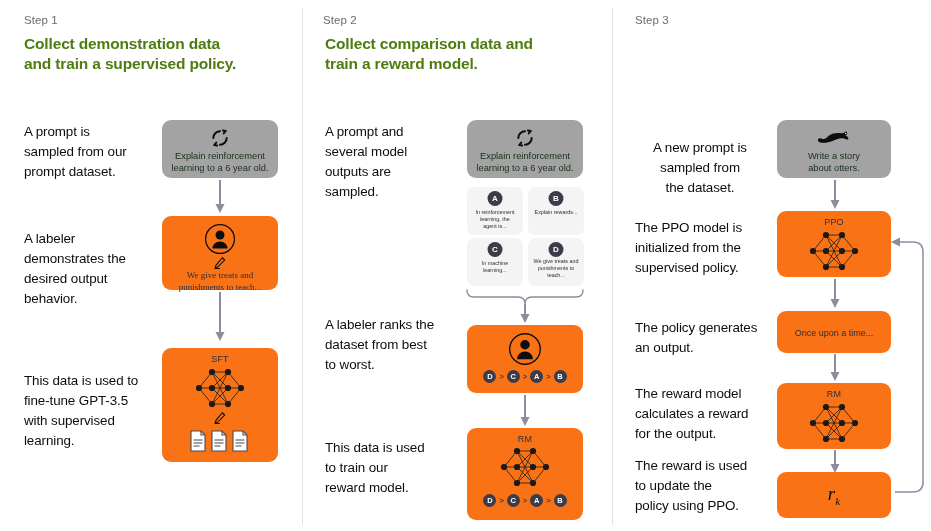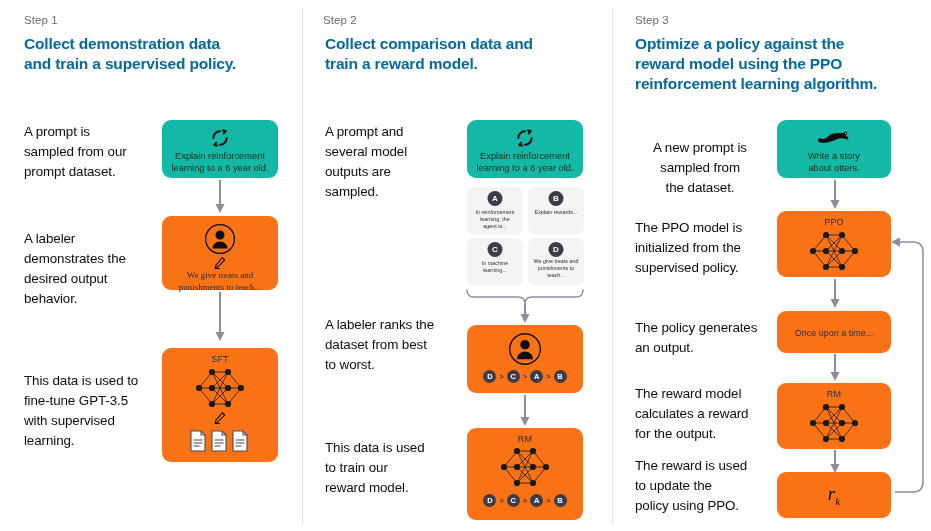--- a/index.html
+++ b/index.html
@@ -23,36 +23,36 @@
   }
   .div1 { left: 302px; }
   .div2 { left: 612px; }
 
   .step-label {
     position: absolute;
     font-size: 11.5px; color: #6b6b6b; letter-spacing: .1px;
   }
   .step-title {
     position: absolute;
-    font-size: 15.5px; font-weight: bold; color: #0369a1;
+    font-size: 15.5px; font-weight: bold; color: #4d7c0f;
     line-height: 20px; letter-spacing: -.15px;
   }
 
   .caption {
     position: absolute;
     font-size: 13.4px; line-height: 20px; color: #0d0d0d;
     letter-spacing: -.1px;
   }
 
   .card {
     position: absolute;
     background: #f97316;
     border-radius: 9px;
   }
-  .card.green { background: #14b8a6; }
+  .card.green { background: #a3a3a3; }
 
   .card-title {
     position: absolute; top: 6px; left: 0; right: 0;
     text-align: center; font-size: 9px; color: #2e2e38;
     letter-spacing: .2px;
   }
   .card-text {
     position: absolute; left: 6px; right: 6px;
     text-align: center; font-size: 9.3px; line-height: 12px;
     color: #1a2e1a;
@@ -328,25 +328,20 @@
         <span class="rank-gt">&gt;</span>
         <span class="rank-badge">A</span>
         <span class="rank-gt">&gt;</span>
         <span class="rank-badge">B</span>
       </div>
     </div>
   </div>
 
   <div class="column col3">
     <div class="step-label" style="left:22px; top:14px;">Step 3</div>
-    <div class="step-title" style="left:22px; top:34px; width:290px;">
-      <div>Optimize a policy against the</div>
-      <div>reward model using the PPO</div>
-      <div>reinforcement learning algorithm.</div>
-    </div>
 
     <div class="caption" style="left:22px; top:138px; width:130px; white-space:pre-line;text-align:center;">A new prompt is
 sampled from
 the dataset.</div>
     <div class="caption" style="left:22px; top:218px; width:140px; white-space:pre-line;">The PPO model is
 initialized from the
 supervised policy.</div>
     <div class="caption" style="left:22px; top:318px; width:150px; white-space:pre-line;">The policy generates
 an output.</div>
     <div class="caption" style="left:22px; top:384px; width:140px; white-space:pre-line;">The reward model

